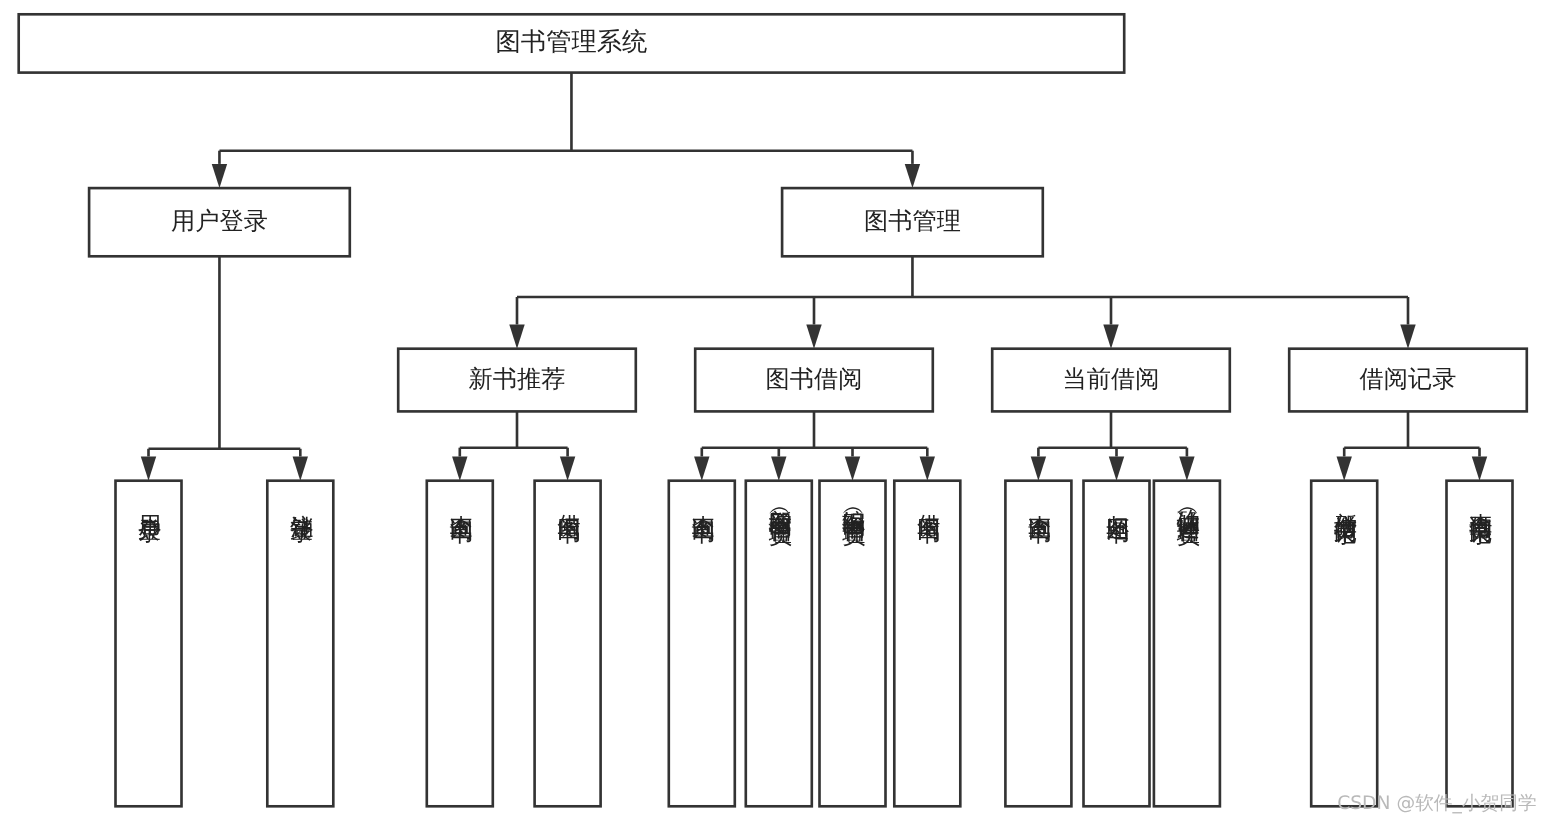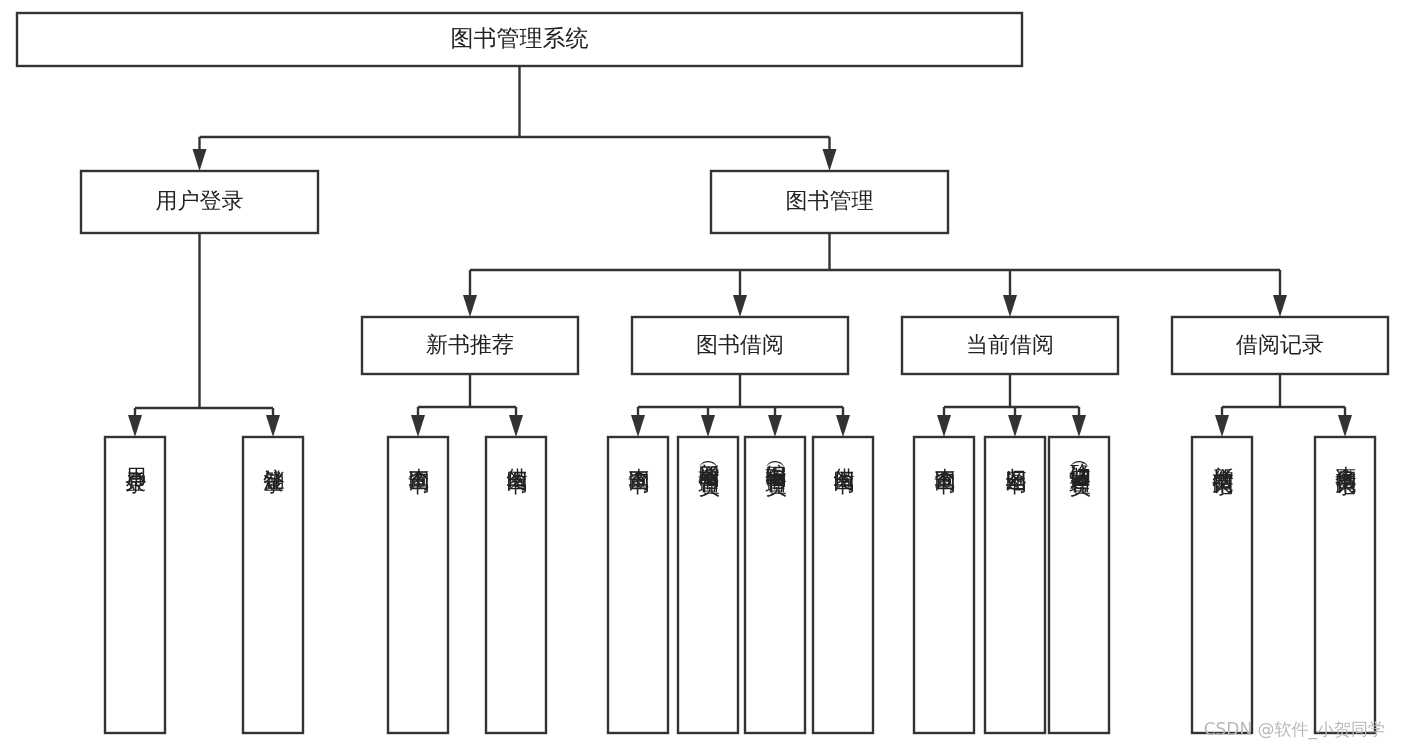--- a/index.html
+++ b/index.html
@@ -48,21 +48,21 @@
     stroke: #333333;
     stroke-width: 2.4;
     fill: none;
   }
   .arrow-head {
     fill: #333333;
     stroke: none;
   }
   .watermark {
     position: absolute;
-    right: 20px;
+    right: 8px;
     bottom: 6px;
     font-family: "DejaVu Sans", "Liberation Sans", sans-serif;
     font-size: 17px;
     color: #b9b9b9;
     white-space: nowrap;
     pointer-events: none;
   }
 </style>
 </head>
 <body>

